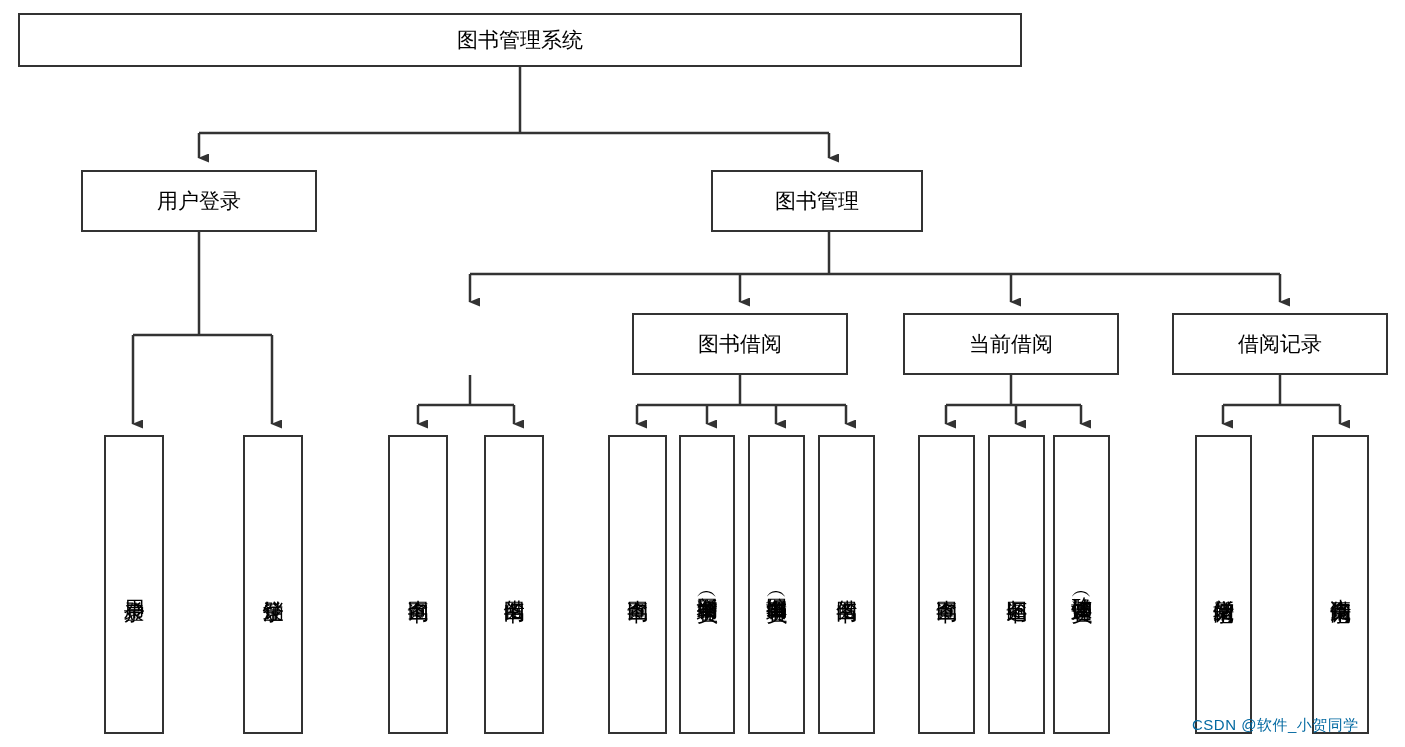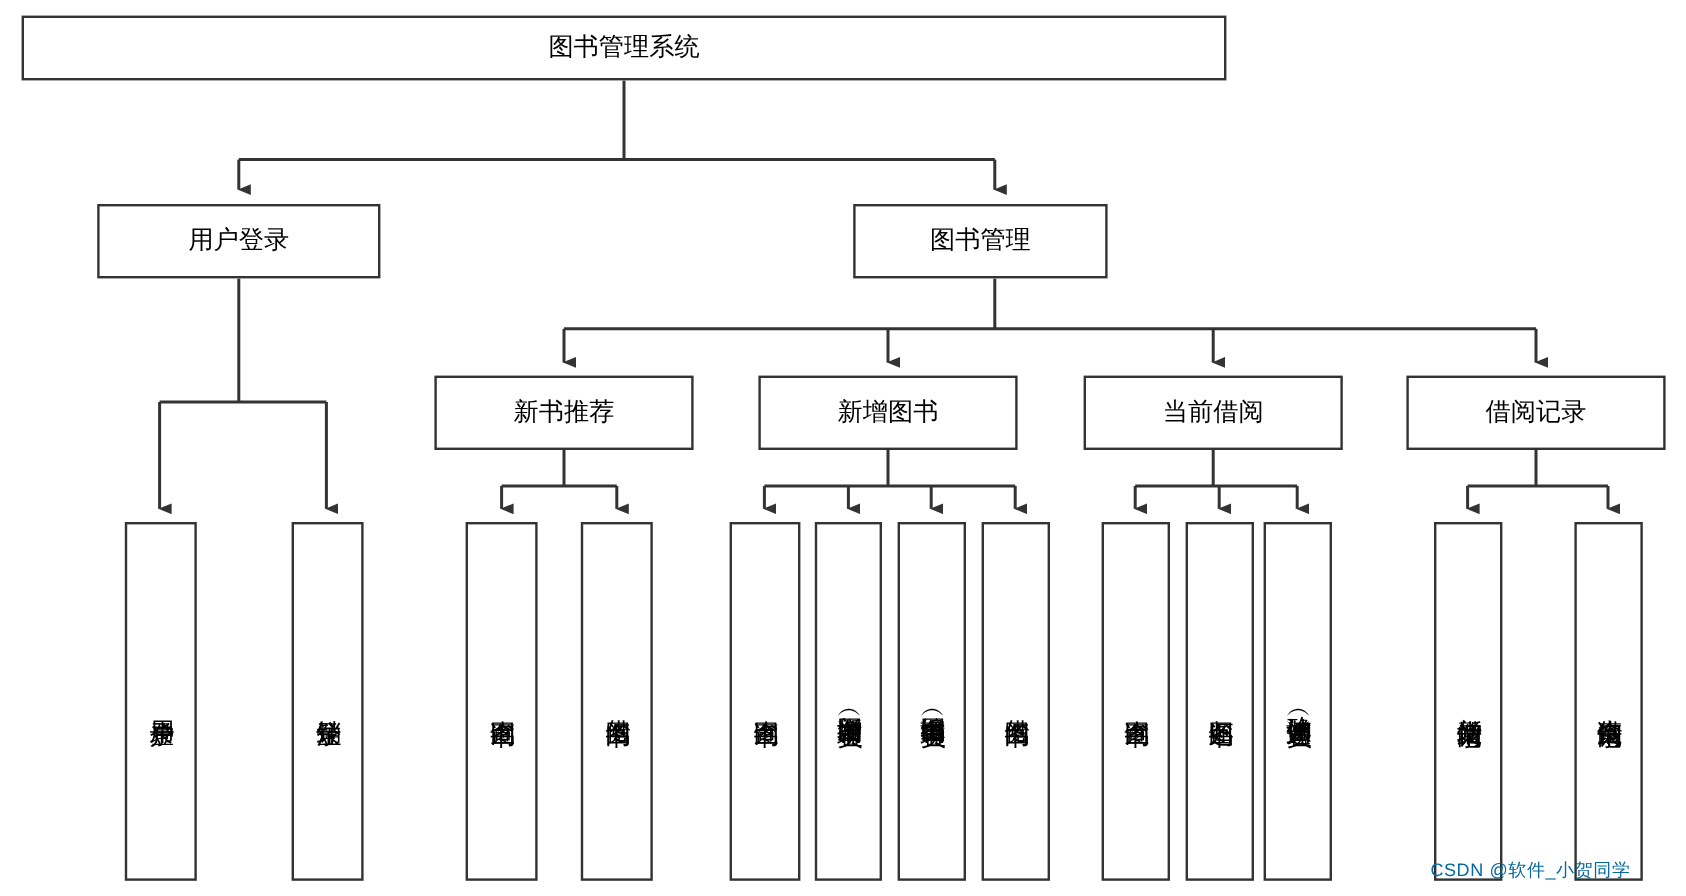--- a/index.html
+++ b/index.html
@@ -131,25 +131,22 @@
     <span class="node-label">图书管理系统</span>
   </div>
 
   <div class="node-box horiz" style="left:81px; top:170px; width:236px; height:62px;">
     <span class="node-label">用户登录</span>
   </div>
   <div class="node-box horiz" style="left:711px; top:170px; width:212px; height:62px;">
     <span class="node-label">图书管理</span>
   </div>
 
-  <div class="node-box horiz" style="left:362px; top:313px; width:216px; height:62px;">
-    <span class="node-label">新书推荐</span>
-  </div>
   <div class="node-box horiz" style="left:632px; top:313px; width:216px; height:62px;">
-    <span class="node-label">新增图书</span>
+    <span class="node-label">图书借阅</span>
   </div>
   <div class="node-box horiz" style="left:903px; top:313px; width:216px; height:62px;">
     <span class="node-label">当前借阅</span>
   </div>
   <div class="node-box horiz" style="left:1172px; top:313px; width:216px; height:62px;">
     <span class="node-label">借阅记录</span>
   </div>
 
   <div class="node-box vert" style="left:104px; top:435px; width:60px; height:299px;">
     <span class="node-label">用户登录</span>

